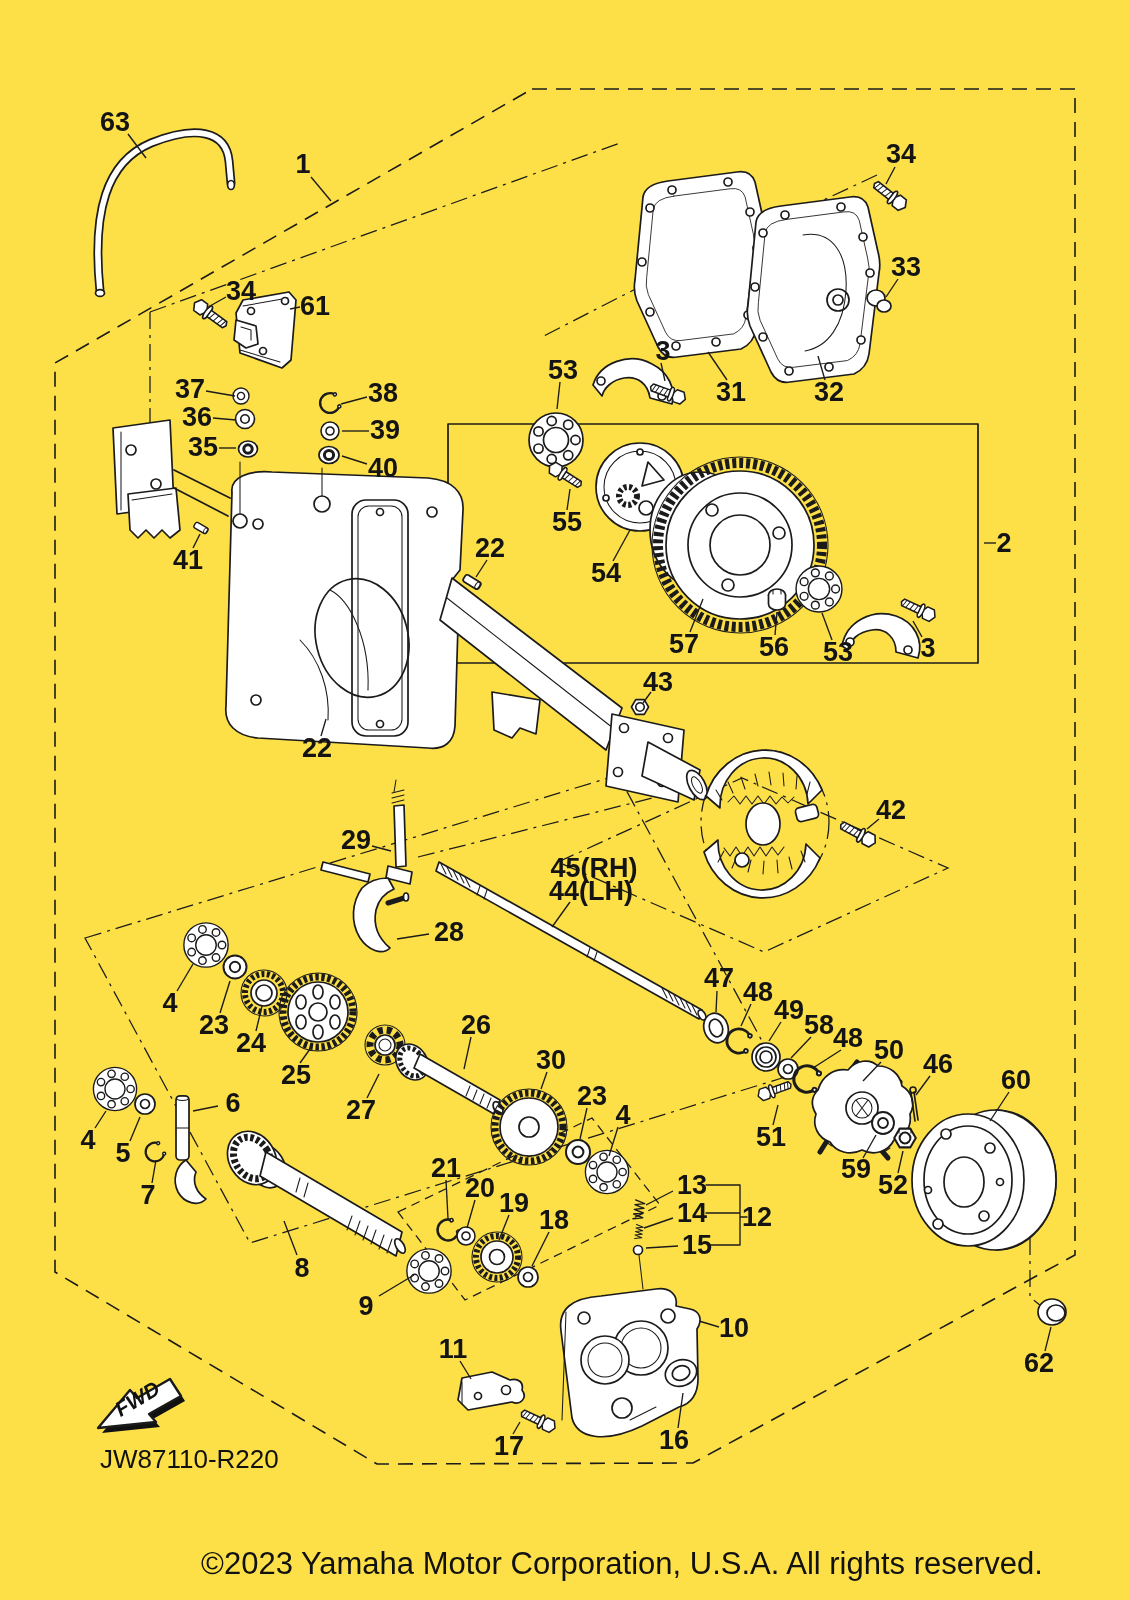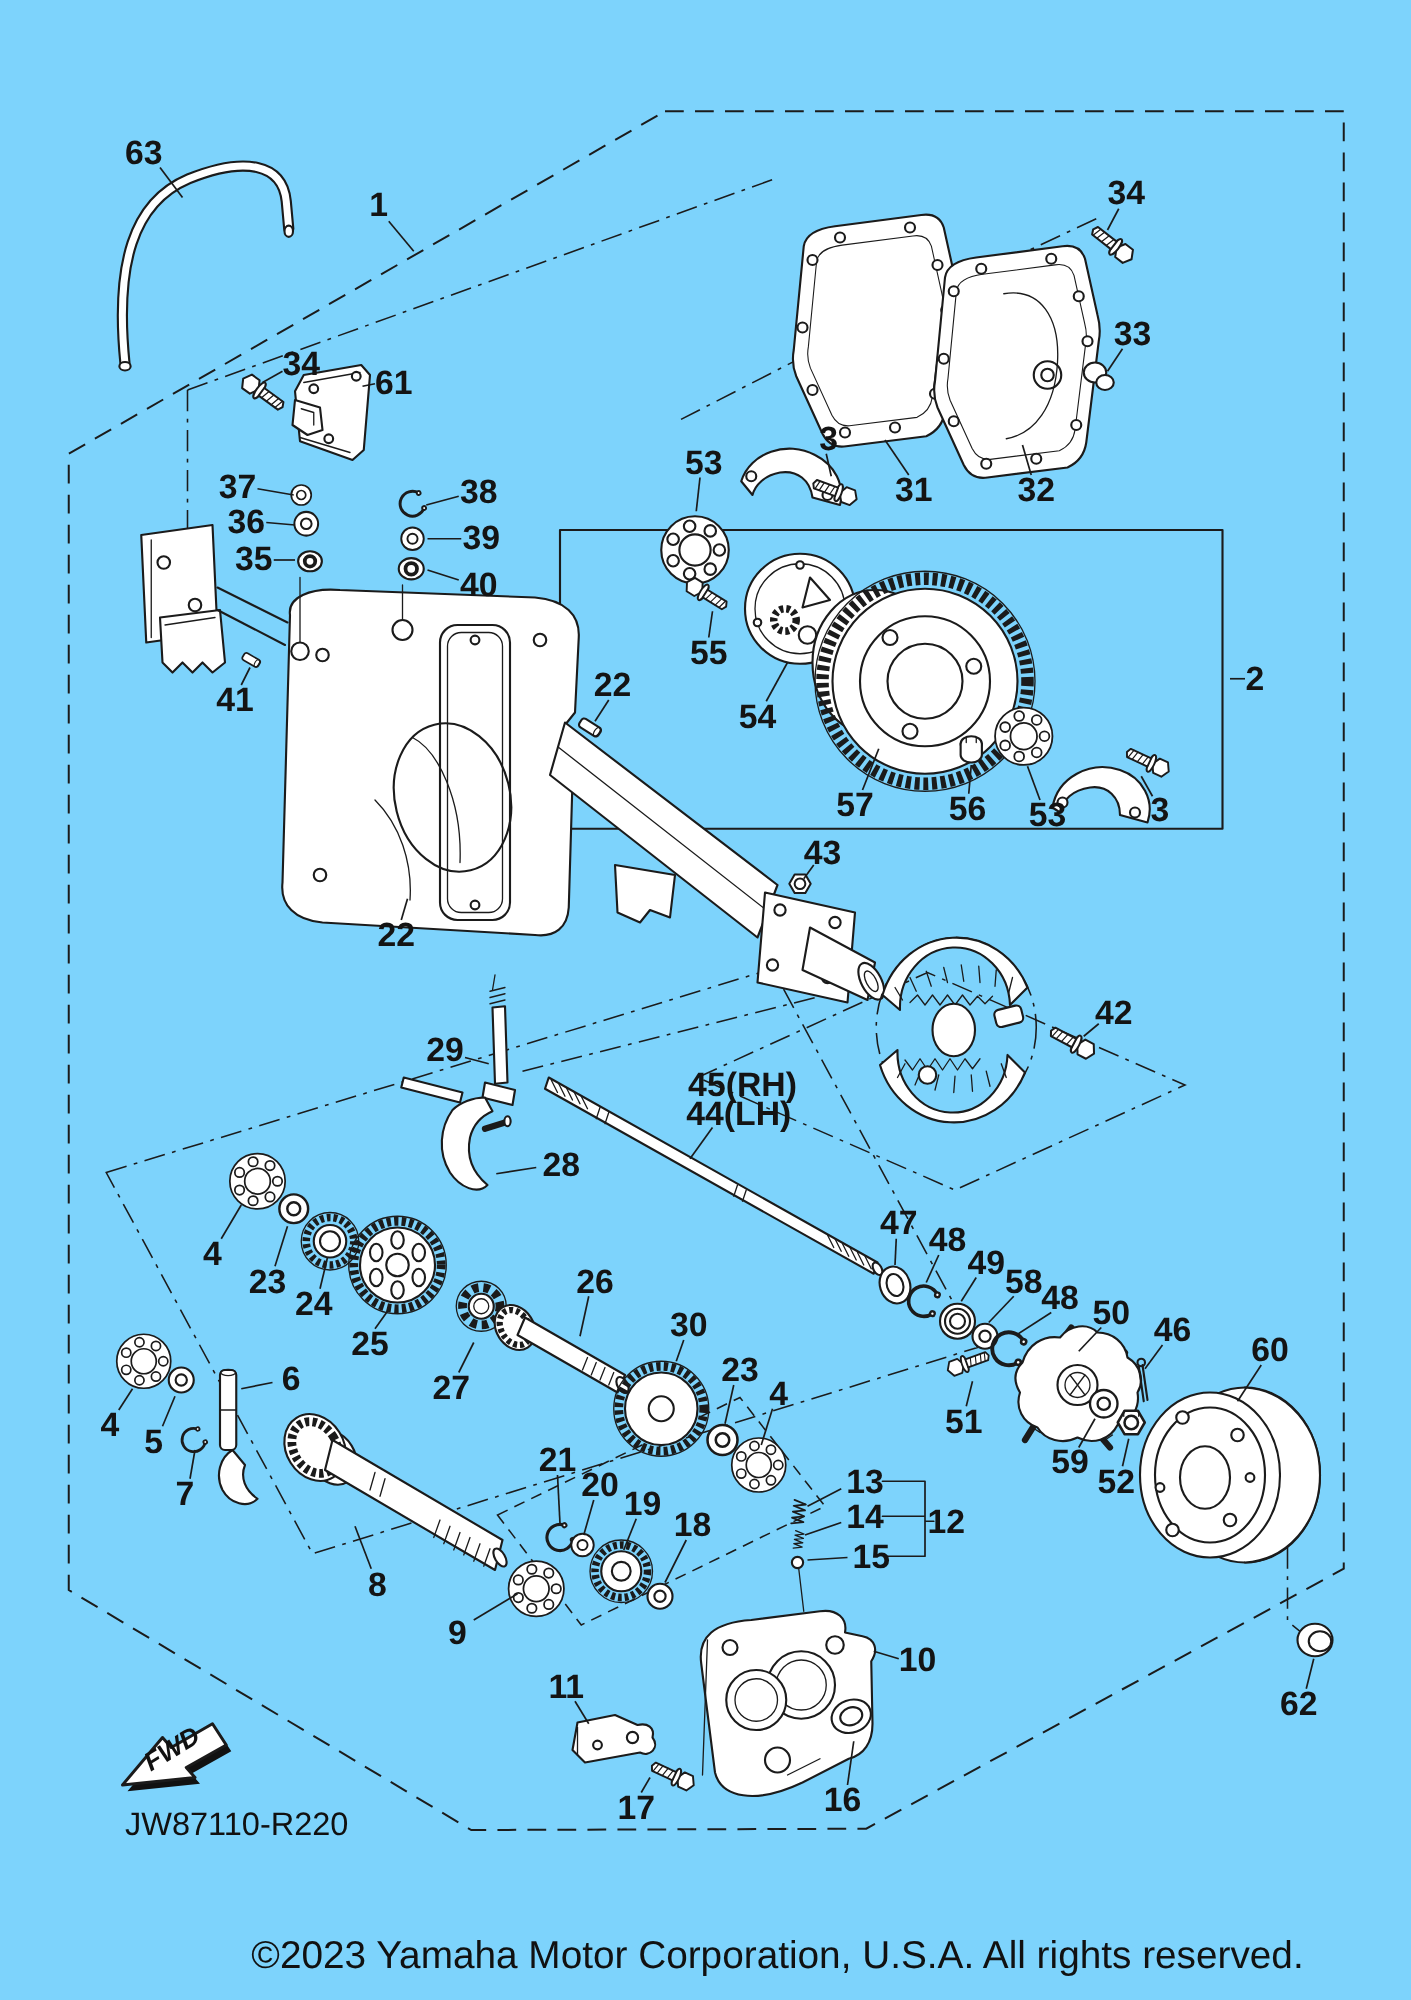--- a/index.html
+++ b/index.html
@@ -1,16 +1,16 @@
 <!DOCTYPE html>
 <html><head>
 <meta charset="utf-8">
 <style>
   html,body{margin:0;padding:0;background:#fff;}
-  #page{width:1129px;height:1600px;position:relative;background:#7dd3fc;margin:0 auto;
+  #page{width:1129px;height:1600px;position:relative;background:#fde047;margin:0 auto;
         font-family:"Liberation Sans",sans-serif;}
   svg{display:block;}
   .ln  {fill:none;stroke:#1b1b1b;stroke-width:1.7;stroke-linecap:round;stroke-linejoin:round;}
   .lnw {fill:#fff;stroke:#1b1b1b;stroke-width:1.7;stroke-linecap:round;stroke-linejoin:round;}
   .thin{fill:none;stroke:#1b1b1b;stroke-width:1.05;stroke-linecap:round;stroke-linejoin:round;}
   .dash1  {fill:none;stroke:#1b1b1b;stroke-width:1.6;stroke-dasharray:15 9;}
   .dash2  {fill:none;stroke:#1b1b1b;stroke-width:1.25;stroke-dasharray:9 6;}
   .dashdot{fill:none;stroke:#1b1b1b;stroke-width:1.25;stroke-dasharray:17 6 3 6;}
   .teeth{fill:none;stroke:#1b1b1b;stroke-linecap:butt;}
   #leader-lines line{stroke:#1b1b1b;stroke-width:1.35;}

